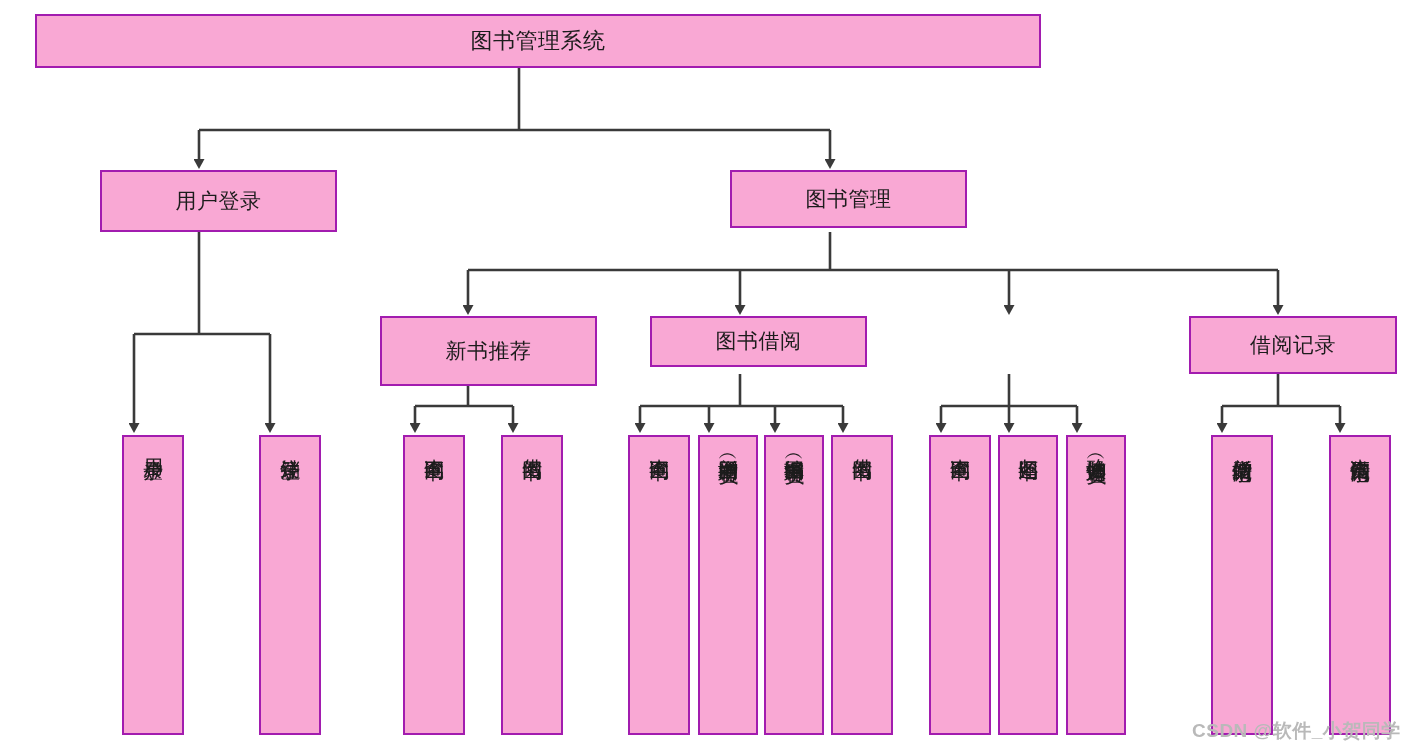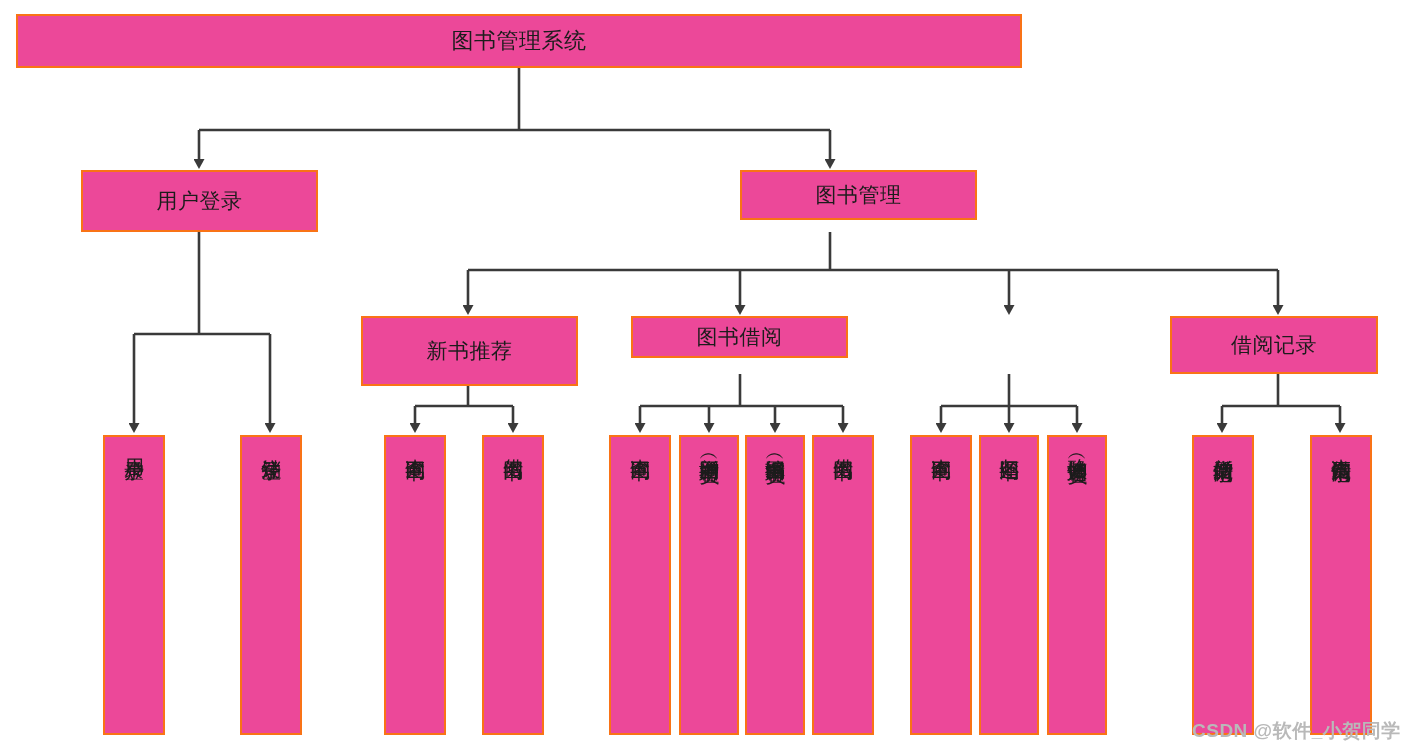--- a/index.html
+++ b/index.html
@@ -21,26 +21,27 @@
     position: absolute;
     left: 0;
     top: 0;
     width: 1405px;
     height: 747px;
     pointer-events: none;
   }
   .node {
     position: absolute;
     box-sizing: border-box;
-    background: #ec4899;
-    border: 2px solid #f97316;
+    background: #f9a8d4;
+    border: 2px solid #a21caf;
     display: flex;
     align-items: center;
     justify-content: center;
     color: #1c1c1c;
+    margin-left: 19px;
   }
   .node .label {
     font-size: 21px;
     line-height: 1.15;
     letter-spacing: 0.5px;
     white-space: nowrap;
   }
   .node.root .label { font-size: 22px; }
   .node.leaf {
     align-items: flex-start;
@@ -118,28 +119,28 @@
     </g>
   </svg>
 
   <div class="node root" style="left:16px; top:14px; width:1006px; height:54px;">
     <span class="label">图书管理系统</span>
   </div>
 
   <div class="node" style="left:81px; top:170px; width:237px; height:62px;">
     <span class="label">用户登录</span>
   </div>
-  <div class="node" style="left:740px; top:170px; width:237px; height:50px;">
+  <div class="node" style="left:711px; top:170px; width:237px; height:58px;">
     <span class="label">图书管理</span>
   </div>
 
   <div class="node" style="left:361px; top:316px; width:217px; height:70px;">
     <span class="label">新书推荐</span>
   </div>
-  <div class="node" style="left:631px; top:316px; width:217px; height:42px;justify-content:center;">
+  <div class="node" style="left:631px; top:316px; width:217px; height:51px;justify-content:center;">
     <span class="label">图书借阅</span>
   </div>
   <div class="node" style="left:1170px; top:316px; width:208px; height:58px;">
     <span class="label">借阅记录</span>
   </div>
 
   <div class="node leaf" style="left:103px; top:435px; width:62px; height:300px;">
     <span class="label">用户登录</span>
   </div>
   <div class="node leaf" style="left:240px; top:435px; width:62px; height:300px;">

